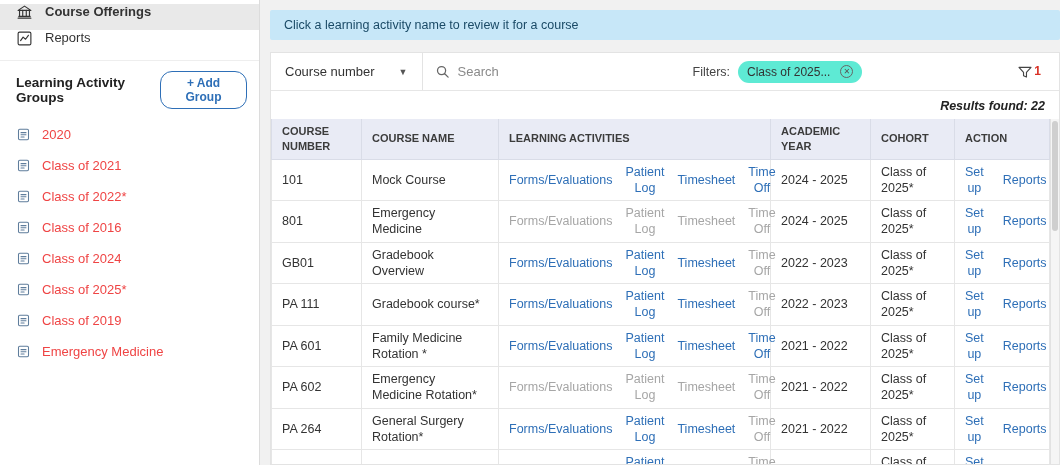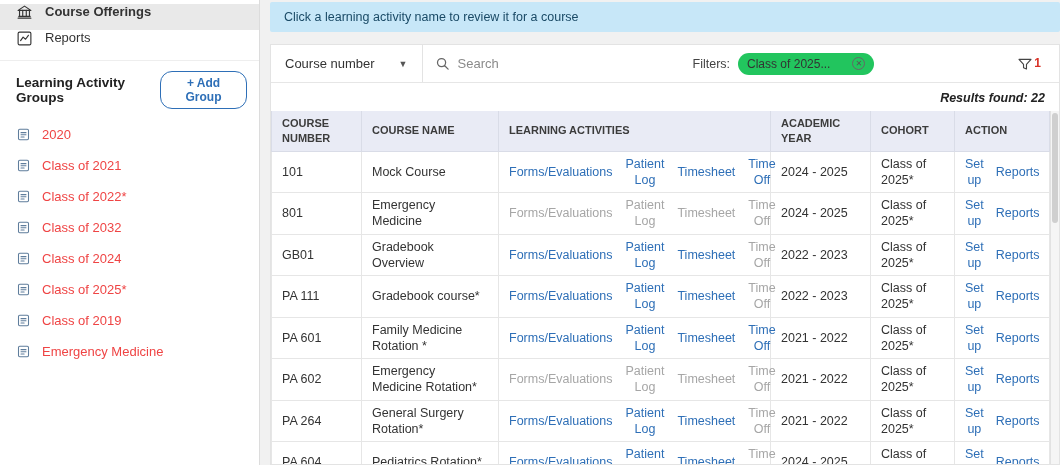--- a/index.html
+++ b/index.html
@@ -22,50 +22,50 @@
   .nav-item{display:flex;align-items:flex-start;gap:12px;height:26px;padding:0 16px;cursor:pointer;}
   .nav-item.selected{background:var(--selected-bg);font-weight:bold;}
   .nav-item .icon{display:flex;align-items:center;}
   .groups-header{display:flex;align-items:center;justify-content:space-between;padding:10px 12px 10px 16px;border-top:1px solid #eee;margin-top:4px;}
   .groups-header .gh-label{font-weight:bold;font-size:13.5px;color:#222;}
   .add-group{background:#fff;border:1px solid var(--link-blue);color:var(--link-blue);border-radius:12px;padding:4px 10px;font-size:12px;font-weight:bold;cursor:pointer;font-family:inherit;}
   .group-item{display:flex;align-items:center;gap:11px;padding:8px 16px;cursor:pointer;font-size:13px;color:#ef4444;}
   .gicon{display:flex;align-items:center;}
 
   
-  .main{flex:1;background:#f1f1f1;padding:2px 0 0 10px;display:flex;flex-direction:column;overflow:hidden;}
+  .main{flex:1;background:#f1f1f1;padding:10px 0 0 10px;display:flex;flex-direction:column;overflow:hidden;}
   .banner{background:var(--banner-bg);color:var(--banner-text);font-size:12.5px;padding:8px 14px;border-radius:2px;margin-bottom:12px;}
   .content-card{background:#fff;border:1px solid var(--border);flex:1;display:flex;flex-direction:column;overflow:hidden;}
 
   
   .toolbar{display:flex;align-items:center;height:38px;min-height:38px;border-bottom:1px solid #e6e6e6;}
   .select{display:flex;align-items:center;gap:24px;padding:0 14px;height:100%;border-right:1px solid var(--border);cursor:pointer;color:#333;}
   .caret{font-size:9px;color:#555;}
   .search{display:flex;align-items:center;gap:8px;padding:0 12px;width:270px;}
   .search input{border:none;outline:none;font-size:13px;color:#3b82f6;width:100%;background:transparent;font-family:inherit;}
   .search input::placeholder{color:#8a8a8a;}
   .filters{display:flex;align-items:center;gap:8px;font-size:12.5px;color:#444;}
-  .chip{background:#22c55e;border-radius:12px;padding:4px 9px;display:flex;align-items:center;gap:22px;font-size:12px;color:#333;cursor:pointer;}
+  .chip{background:#5eead4;border-radius:12px;padding:4px 9px;display:flex;align-items:center;gap:10px;font-size:12px;color:#333;cursor:pointer;}
   .chip-x{width:13px;height:13px;border:1px solid #666;border-radius:50%;display:flex;align-items:center;justify-content:center;font-size:8px;color:#555;cursor:pointer;line-height:1;}
   .funnel{margin-left:auto;display:flex;align-items:flex-start;gap:1px;padding-right:18px;cursor:pointer;}
   .funnel-count{color:var(--filter-count-red);font-size:12px;font-weight:bold;}
 
   .results{font-size:12.5px;font-weight:bold;font-style:italic;padding:8px 14px 6px;color:#222;text-align:right;}
 
   
   .table-wrap{flex:1;display:flex;overflow:hidden;}
   table{border-collapse:collapse;table-layout:fixed;width:100%;font-size:12.5px;align-self:flex-start;flex:1;}
   th{background:var(--header-bg);font-size:11px;color:#3c3c3c;text-align:left;padding:5px 10px;border:1px solid #d9dce7;border-top:none;font-weight:bold;line-height:1.35;}
   td{border:1px solid #e6e6e6;padding:4px 10px;color:#333;vertical-align:middle;line-height:1.3;height:38px;}
   .acts{display:flex;align-items:center;gap:13px;}
   .activity-link{color:var(--link-blue);cursor:pointer;}
   .activity-link.a1{display:inline-block;width:46px;text-align:center;}
   .activity-link.a3{display:inline-block;width:34px;text-align:center;}
   .activity-link.disabled{color:var(--disabled-gray);cursor:default;}
-  .actions{display:flex;align-items:center;gap:12px;}
+  .actions{display:flex;align-items:center;gap:19px;}
   .action-link{color:var(--link-blue);cursor:pointer;}
   .action-link.setup{display:inline-block;width:26px;text-align:center;}
 
   
   .vscroll{width:9px;background:#f5f5f5;border-left:1px solid #e2e2e2;position:relative;}
   .vscroll .thumb{position:absolute;top:2px;left:1px;width:6px;height:110px;background:#cfcfcf;border-radius:3px;}
 </style>
 </head>
 <body>
 
@@ -128,21 +128,21 @@
     <span class="glabel">Class of 2022*</span>
   </div>
 
   <div class="group-item">
     <span class="gicon">
       <svg width="15" height="15" viewBox="0 0 24 24" fill="none" stroke="#5f7d9c" stroke-width="1.7" stroke-linecap="round" stroke-linejoin="round">
         <rect x="4" y="3.5" width="16" height="17" rx="2"></rect>
               <path d="M8 9 H16 M8 12.5 H16 M8 16 H13"></path>
       </svg>
     </span>
-    <span class="glabel">Class of 2032</span>
+    <span class="glabel">Class of 2016</span>
   </div>
 
   <div class="group-item">
     <span class="gicon">
       <svg width="15" height="15" viewBox="0 0 24 24" fill="none" stroke="#5f7d9c" stroke-width="1.7" stroke-linecap="round" stroke-linejoin="round">
         <rect x="4" y="3.5" width="16" height="17" rx="2"></rect>
               <path d="M8 9 H16 M8 12.5 H16 M8 16 H13"></path>
       </svg>
     </span>
     <span class="glabel">Class of 2024</span>

